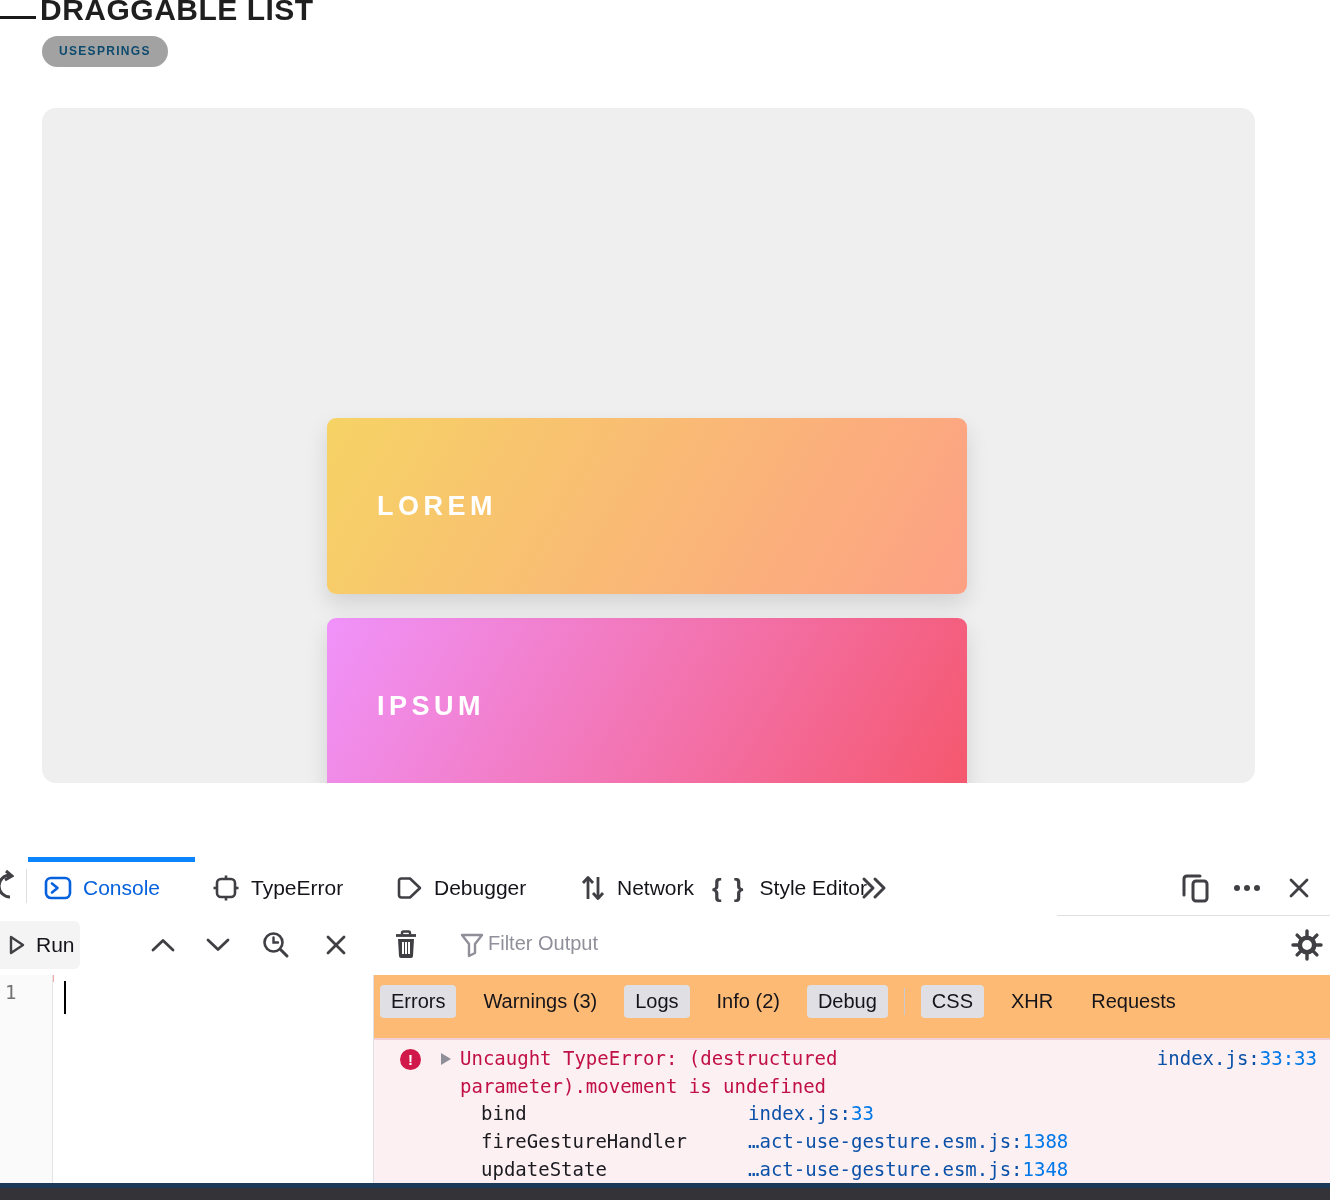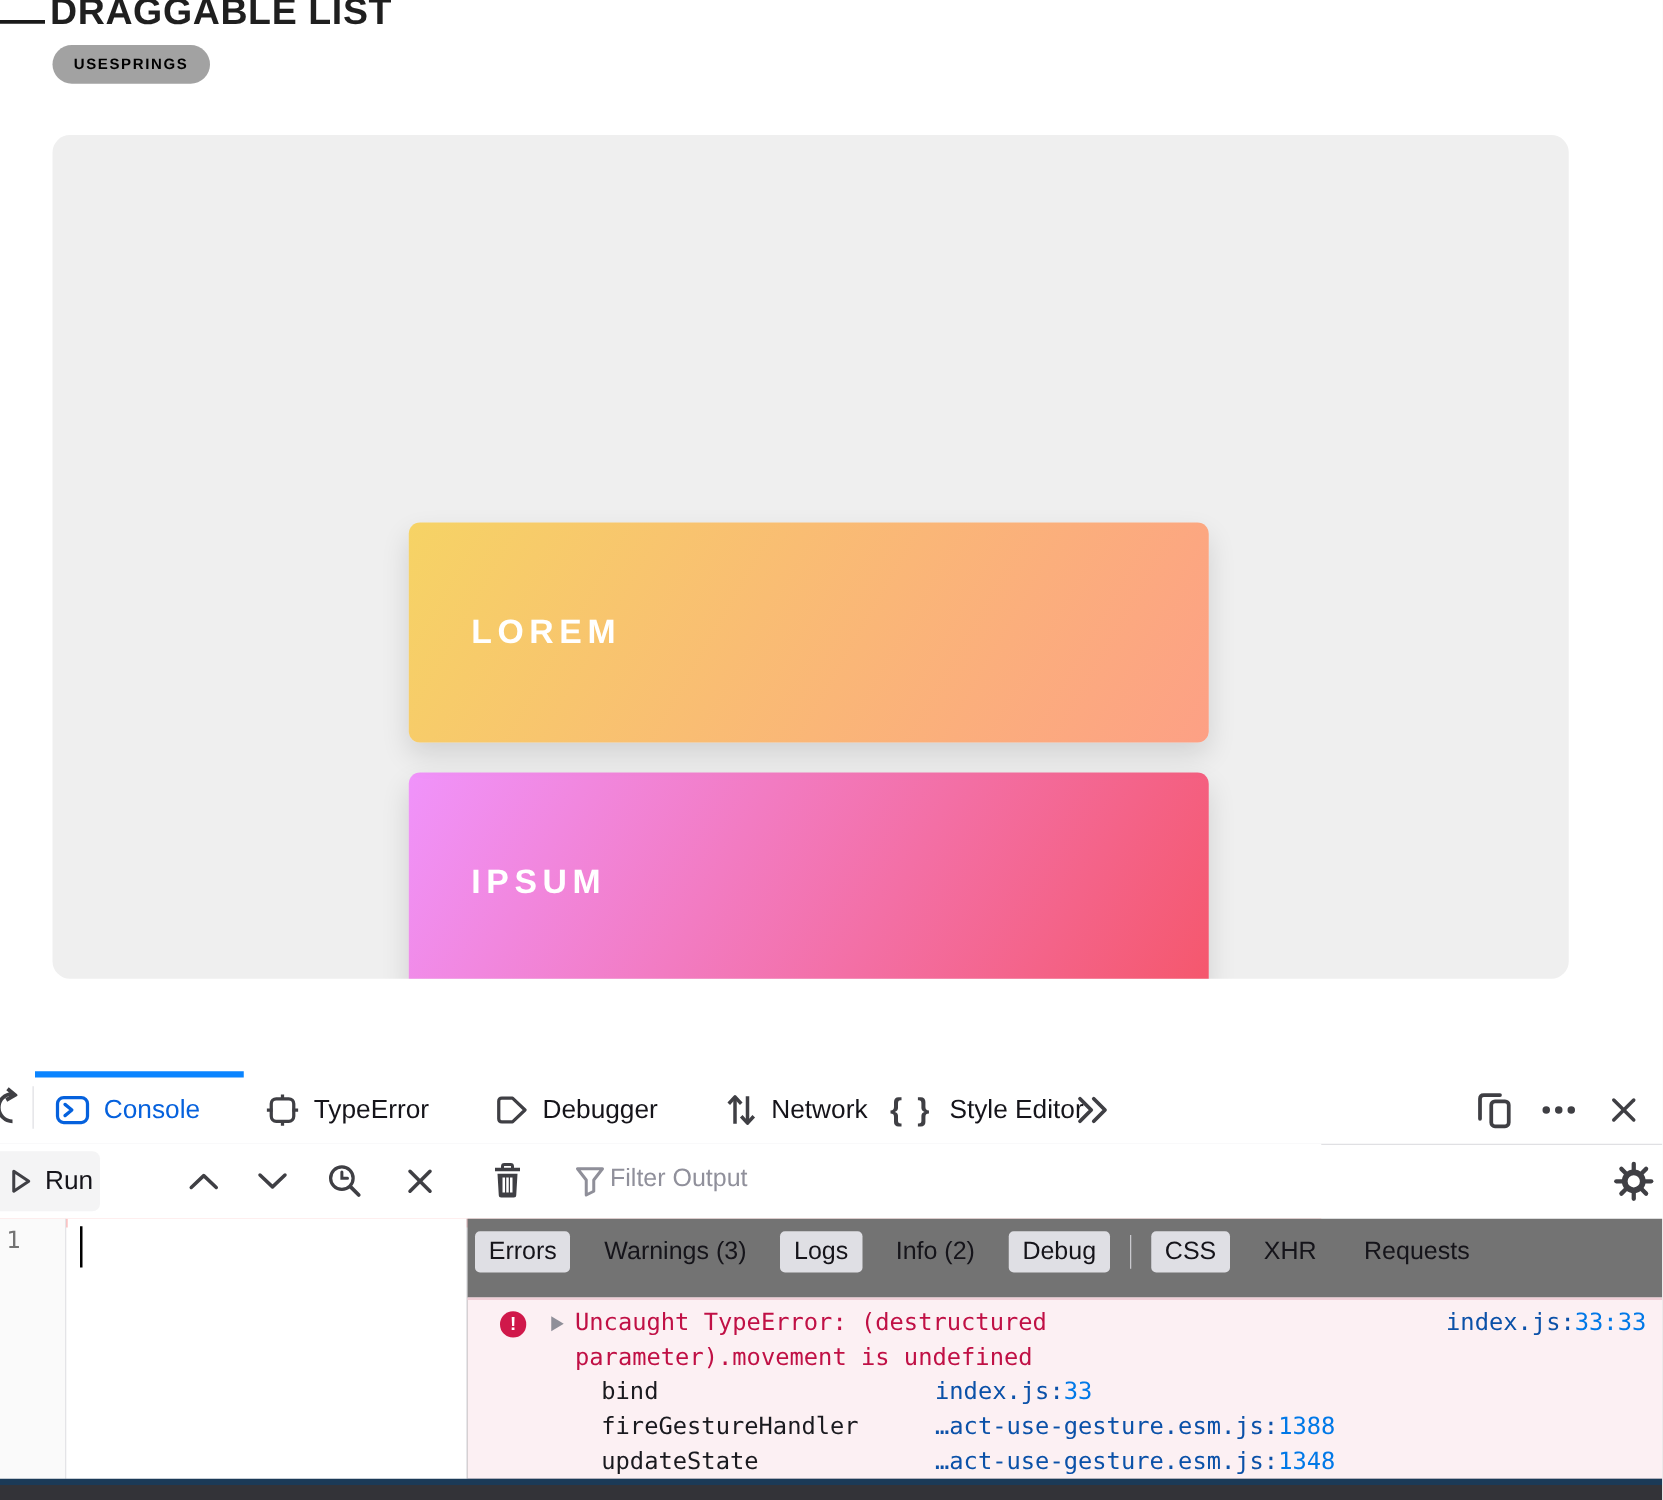--- a/index.html
+++ b/index.html
@@ -3,21 +3,21 @@
 <meta charset="utf-8">
 <style>
   html,body{margin:0;padding:0;background:#fff;}
   #stage{position:relative;width:1330px;height:1200px;overflow:hidden;background:#fff;
          font-family:"Liberation Sans",sans-serif;color:#15141a;}
   
   .page-heading{position:absolute;left:40px;top:-7px;font-size:30px;font-weight:700;
                 letter-spacing:.5px;color:#1f1f1f;white-space:nowrap;}
   .heading-line{position:absolute;left:0;top:16px;width:36px;height:3px;background:#1a1a1a;}
   .badge{position:absolute;left:42px;top:36px;height:31px;line-height:31px;padding:0 17px;
-         background:#a2a2a2;border-radius:16px;color:#000000;font-size:12px;font-weight:700;
+         background:#a2a2a2;border-radius:16px;color:#0c4a6e;font-size:12px;font-weight:700;
          letter-spacing:1.3px;}
   .panel{position:absolute;left:42px;top:108px;width:1213px;height:675px;background:#efefef;
          border-radius:14px;overflow:hidden;}
   .card{position:absolute;left:285px;width:640px;height:176px;border-radius:9px;
         box-shadow:0 10px 22px rgba(0,0,0,.12);}
   .card-lorem{top:310px;}
   .card-ipsum{top:510px;}
   .card-label{position:absolute;left:50px;top:50%;transform:translateY(-50%);color:#fff;
               font-size:27px;font-weight:700;letter-spacing:4.5px;}
   
@@ -42,21 +42,21 @@
   .filter-placeholder{position:absolute;left:488px;top:17px;font-size:20px;color:#90909b;}
   
   .content{position:absolute;left:0;top:118px;width:1330px;height:208px;}
   .gutter{position:absolute;left:0;top:0;width:53px;height:208px;background:#fafafa;
           border-right:1px solid #e4e4e7;box-sizing:border-box;}
   .line-no{position:absolute;left:5px;top:6px;font-family:"DejaVu Sans Mono",monospace;
            font-size:19px;color:#737373;}
   .editor{position:absolute;left:54px;top:0;width:319px;height:208px;background:#fff;}
   .caret{position:absolute;left:10px;top:6px;width:2px;height:33px;background:#000;}
   .pane-div{position:absolute;left:373px;top:0;width:1px;height:208px;background:#e0e0e3;}
-  .outpane{position:absolute;left:374px;top:0;width:956px;height:208px;background:#737373;}
+  .outpane{position:absolute;left:374px;top:0;width:956px;height:208px;background:#fdba74;}
   .filterbar{position:absolute;left:6px;top:10px;display:flex;align-items:center;gap:16px;}
   .chip{font-size:20px;color:#15141a;padding:5px 11px;border-radius:4px;white-space:nowrap;}
   .chip.active{background:#dfdfe4;}
   .chip-div{width:1px;height:27px;background:#c9c9ce;}
   .error-row{position:absolute;left:0;top:63px;width:956px;height:145px;background:#fcf0f3;
              border-top:2px solid #f0cfd7;box-sizing:border-box;}
   .err-icon{position:absolute;left:26px;top:9px;width:21px;height:21px;border-radius:50%;
             background:#d0184a;color:#fff;font-size:15px;font-weight:700;text-align:center;
             line-height:21px;}
   .err-tri{position:absolute;left:67px;top:13px;width:0;height:0;border-left:10px solid #8f8f99;

